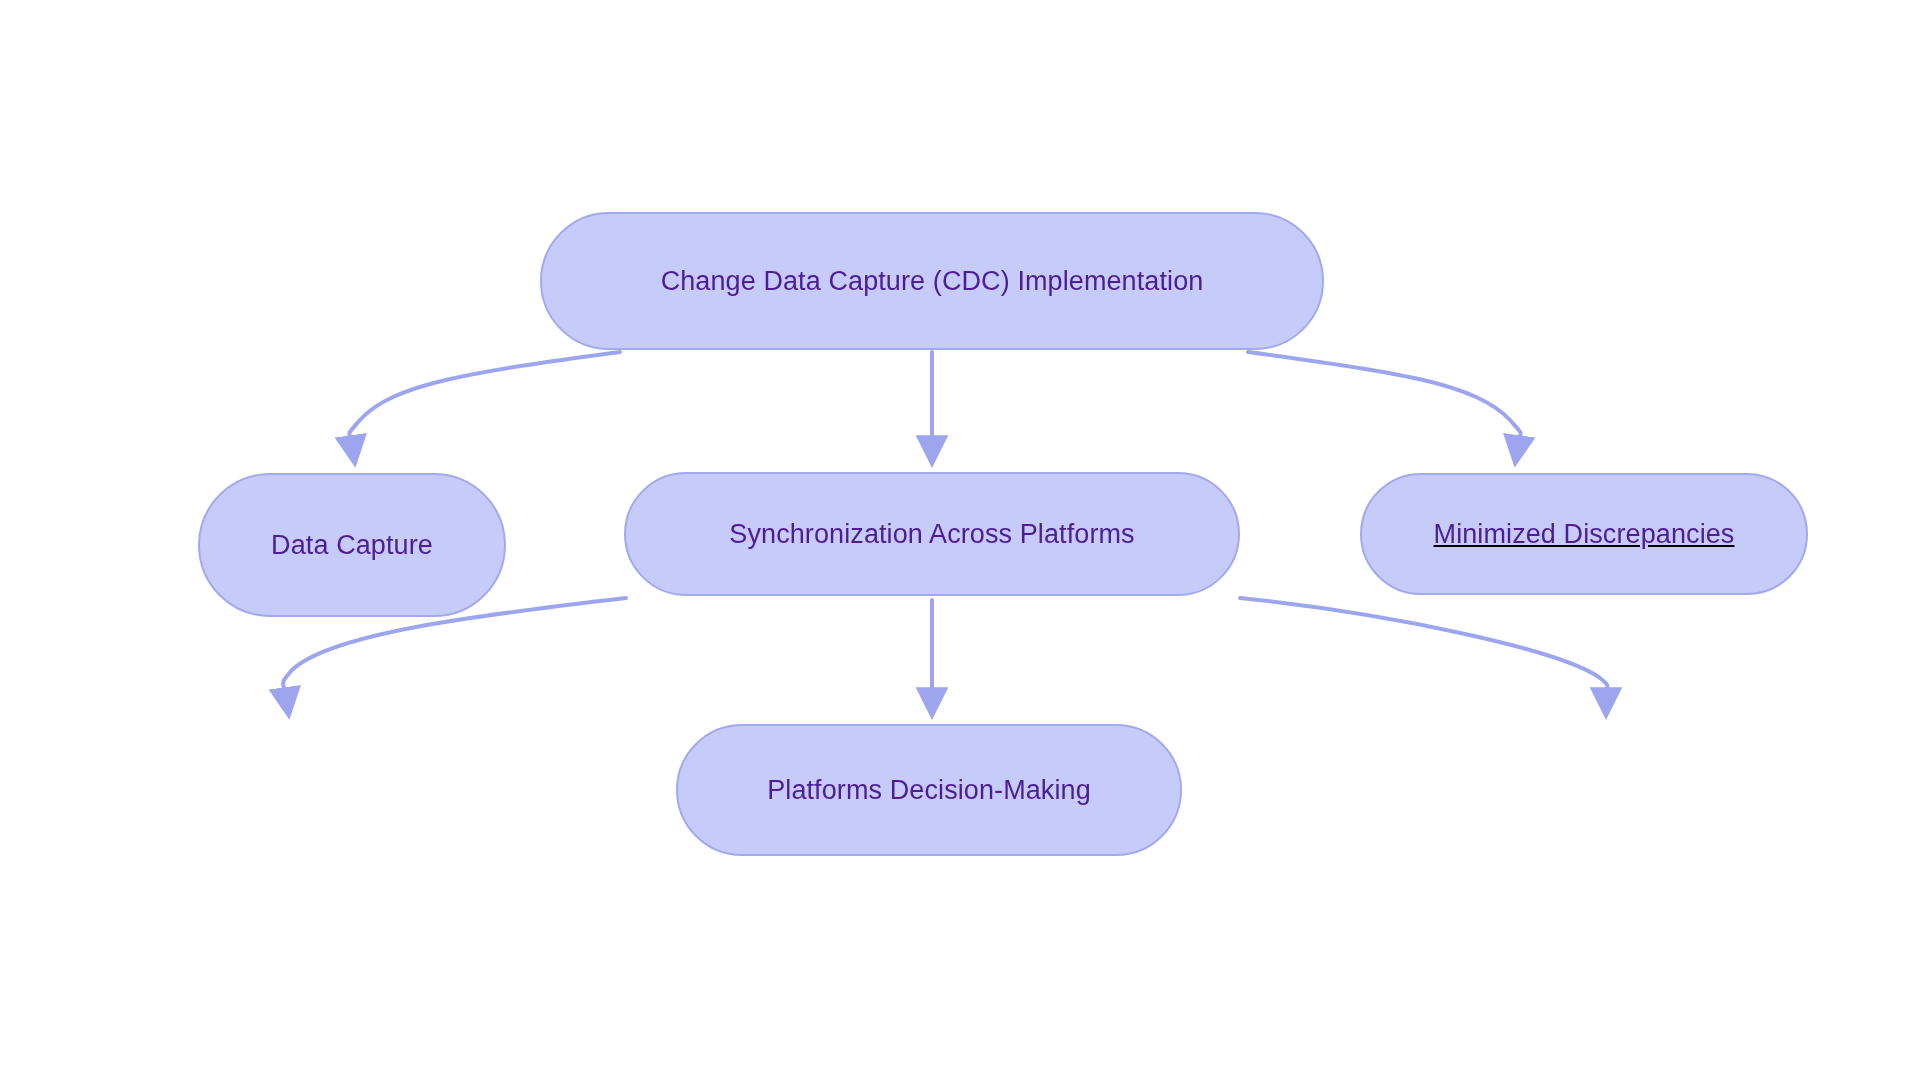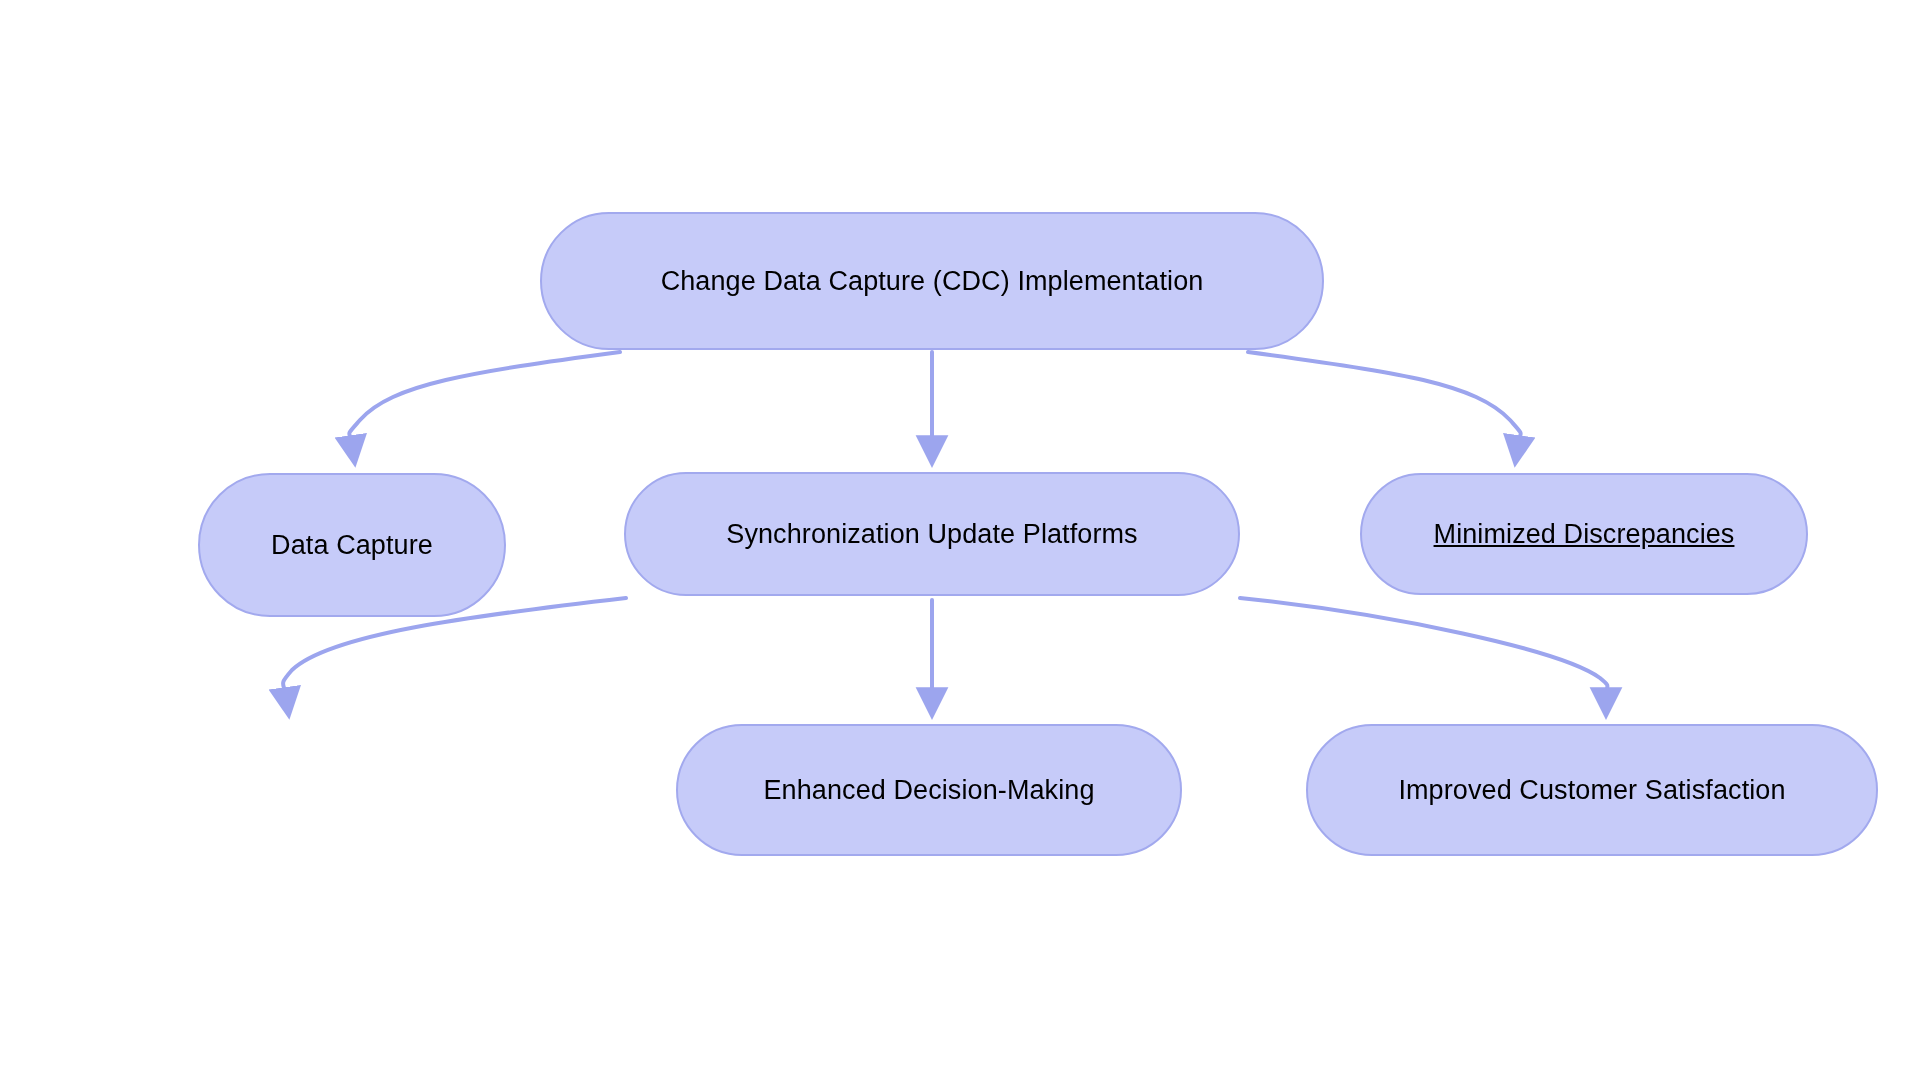--- a/index.html
+++ b/index.html
@@ -33,21 +33,21 @@
     box-sizing: border-box;
     background: #c6cbf9;
     border: 2px solid #a2a9ee;
     border-radius: 999px;
     display: flex;
     align-items: center;
     justify-content: center;
     text-align: center;
   }
   .node-label {
-    color: #000000;
+    color: #4c1d95;
     font-size: 27px;
     font-weight: 400;
     letter-spacing: 0.1px;
     line-height: 1.2;
     white-space: nowrap;
     font-family: "Liberation Sans", "DejaVu Sans", sans-serif;
   }
   
   #node-root        { left: 540px; top: 212px; width: 784px; height: 138px; }
   #node-capture     { left: 198px; top: 473px; width: 308px; height: 144px; }
@@ -84,29 +84,26 @@
 
   <div class="node" id="node-root">
     <span class="node-label">Change Data Capture (CDC) Implementation</span>
   </div>
 
   <div class="node" id="node-capture">
     <span class="node-label">Data Capture</span>
   </div>
 
   <div class="node" id="node-sync">
-    <span class="node-label">Synchronization Update Platforms</span>
+    <span class="node-label">Synchronization Across Platforms</span>
   </div>
 
   <div class="node" id="node-discrep">
     <span class="node-label">Minimized Discrepancies</span>
   </div>
 
 
   <div class="node" id="node-decision">
-    <span class="node-label">Enhanced Decision-Making</span>
+    <span class="node-label">Platforms Decision-Making</span>
   </div>
 
-  <div class="node" id="node-satisfaction">
-    <span class="node-label">Improved Customer Satisfaction</span>
-  </div>
 
 </div>
 
 </body></html>

